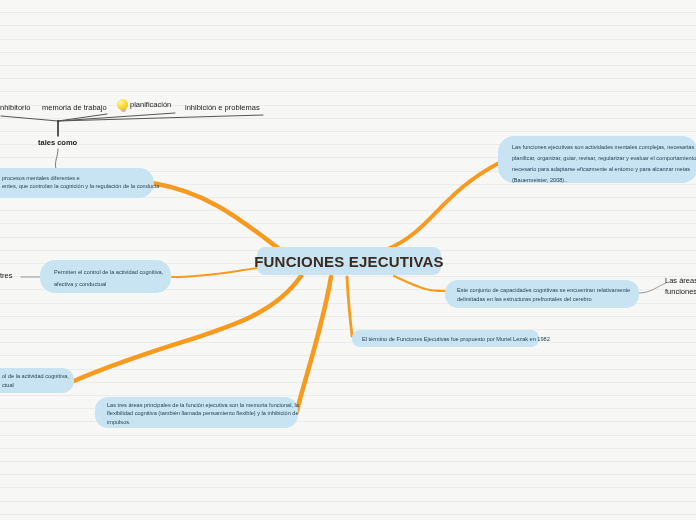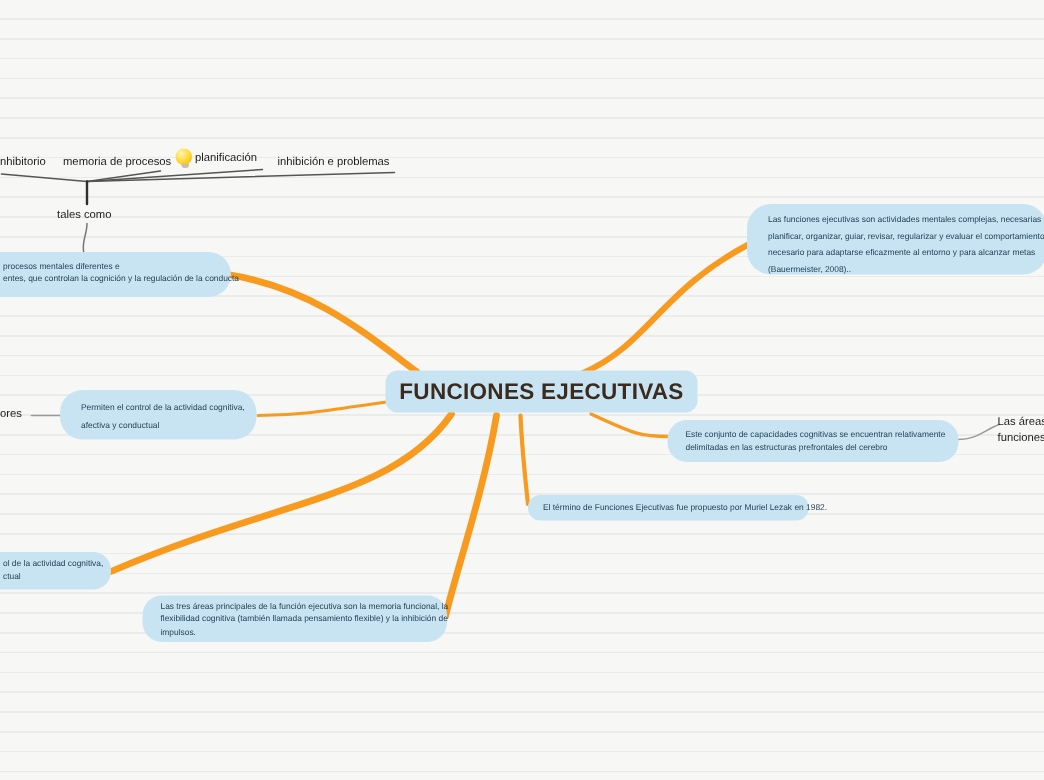--- a/index.html
+++ b/index.html
@@ -12,21 +12,21 @@
       #f7f7f6 0px, #f7f7f6 12.2px,
       #ebebeb 12.2px, #ebebeb 13.2px);
   }
   svg.wires{position:absolute;left:0;top:0;z-index:1;}
   .node{
     position:absolute;z-index:2;background:#c8e4f3;color:#1f3c50;
     font-size:5.6px;letter-spacing:0;box-sizing:border-box;
   }
   .node .ln{display:block;white-space:nowrap;}
   .ctr{
-    left:257px;top:247px;width:208px;height:28px;border-radius:8px;
+    left:257px;top:247px;width:184px;height:28px;border-radius:8px;
     display:flex;align-items:center;justify-content:center;
     font-weight:bold;font-size:15px;letter-spacing:.2px;color:#3b2a1e;
     white-space:nowrap;
   }
   .n-bauer{left:498px;top:136px;width:200px;height:47px;border-radius:16px;
     padding:6px 8px 0 14px;}
   .n-bauer .ln{line-height:11px;}
   .n-son{left:-62px;top:168px;width:216px;height:30px;border-radius:15px;
     padding:6px 6px 0 64px;}
   .n-son .ln{line-height:8px;}
@@ -80,30 +80,30 @@
     <path d="M 58 121 L 58 136" stroke="#2f2f2f" stroke-width="1.6"></path>
     <path d="M 58 149 C 58 157 54 161 56 169" stroke="#777" stroke-width="1"></path>
     <path d="M 21 277 L 40 277" stroke="#999" stroke-width="1"></path>
     <path d="M 639 293 C 651 293 656 287 666 283" stroke="#999" stroke-width="1"></path>
   </g>
 </svg>
 
 <div class="node ctr">FUNCIONES EJECUTIVAS</div>
 
 <span class="lbl" style="left:0px;top:103px;">nhibitorio</span>
-<span class="lbl" style="left:42px;top:103px;">memoria de procesos</span>
+<span class="lbl" style="left:42px;top:103px;">memoria de trabajo</span>
 <span class="bulb">
   <span class="glass"></span>
   <span class="base"></span>
 </span>
 <span class="lbl" style="left:130px;top:100px;">planificación</span>
 <span class="lbl" style="left:185px;top:103px;">inhibición e problemas</span>
-<span class="lbl" style="left:38px;top:138px;">tales como</span>
+<span class="lbl" style="left:38px;top:138px;font-weight:bold;">tales como</span>
 
-<span class="lbl" style="left:0px;top:271px;">ores</span>
+<span class="lbl" style="left:0px;top:271px;">tres</span>
 <span class="lbl lbl2" style="left:665px;top:275px;">
   <span class="ln" style="display:block;">Las áreas</span>
   <span class="ln" style="display:block;">funciones</span>
 </span>
 
 <div class="node n-bauer">
   <span class="ln">Las funciones ejecutivas son actividades mentales complejas, necesarias para</span>
   <span class="ln">planificar, organizar, guiar, revisar, regularizar y evaluar el comportamiento</span>
   <span class="ln">necesario para adaptarse eficazmente al entorno y para alcanzar metas</span>
   <span class="ln">(Bauermeister, 2008)..</span>

